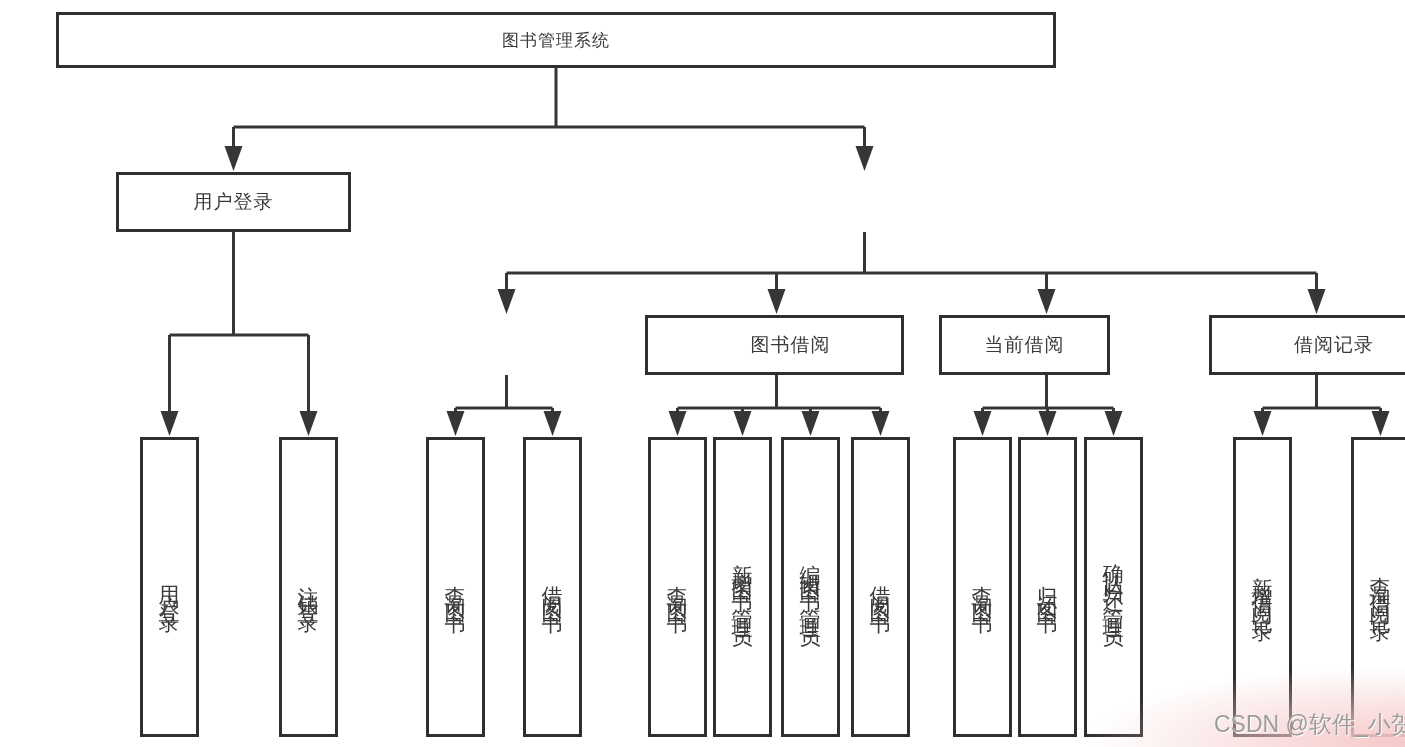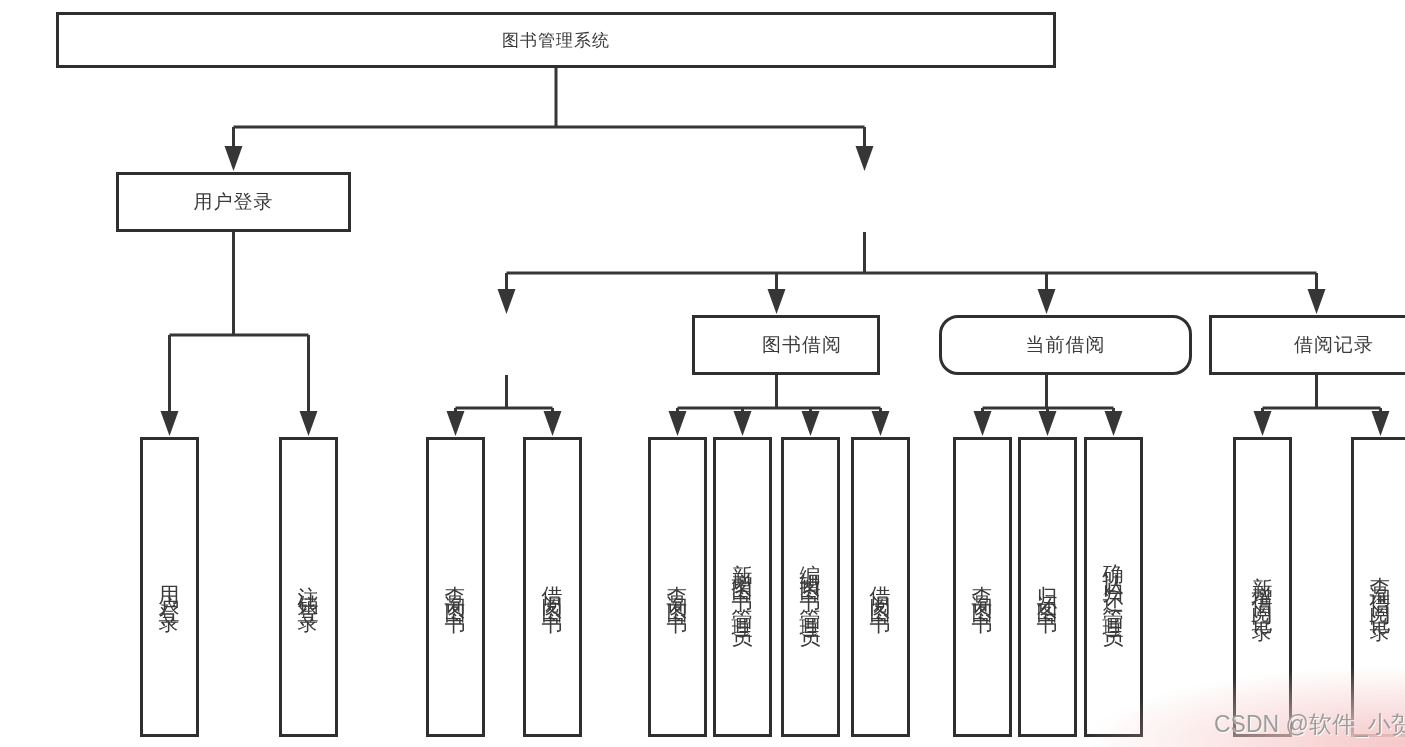--- a/index.html
+++ b/index.html
@@ -116,22 +116,22 @@
       <path d="M1280.5 375 V408 M1226.5 408 H1344.5 M1226.5 408 V412 M1344.5 408 V412"></path>
       <polygon points="1226.5,436 1217.5,411 1235.5,411"></polygon>
       <polygon points="1344.5,436 1335.5,411 1353.5,411"></polygon>
     </g>
   </svg>
 
   <div class="box root" style="left:20px;top:12px;width:1000px;height:56px;">图书管理系统</div>
 
   <div class="box h" style="left:80px;top:172px;width:235px;height:60px;">用户登录</div>
 
-  <div class="box h" style="left:656px;top:315px;width:188px;height:60px;padding-left:32px;">图书借阅</div>
-  <div class="box h" style="left:903px;top:315px;width:253px;height:60px;border-radius:19px;">当前借阅</div>
+  <div class="box h" style="left:609px;top:315px;width:259px;height:60px;padding-left:32px;">图书借阅</div>
+  <div class="box h" style="left:903px;top:315px;width:171px;height:60px;">当前借阅</div>
   <div class="box h" style="left:1173px;top:315px;width:215px;height:60px;padding-left:35px;">借阅记录</div>
 
   <div class="box v" style="left:104px;top:437px;width:59px;height:300px;">
     <span>用户登录</span>
   </div>
   <div class="box v" style="left:243px;top:437px;width:59px;height:300px;">
     <span>注销登录</span>
   </div>
 
   <div class="box v" style="left:390px;top:437px;width:59px;height:300px;">

